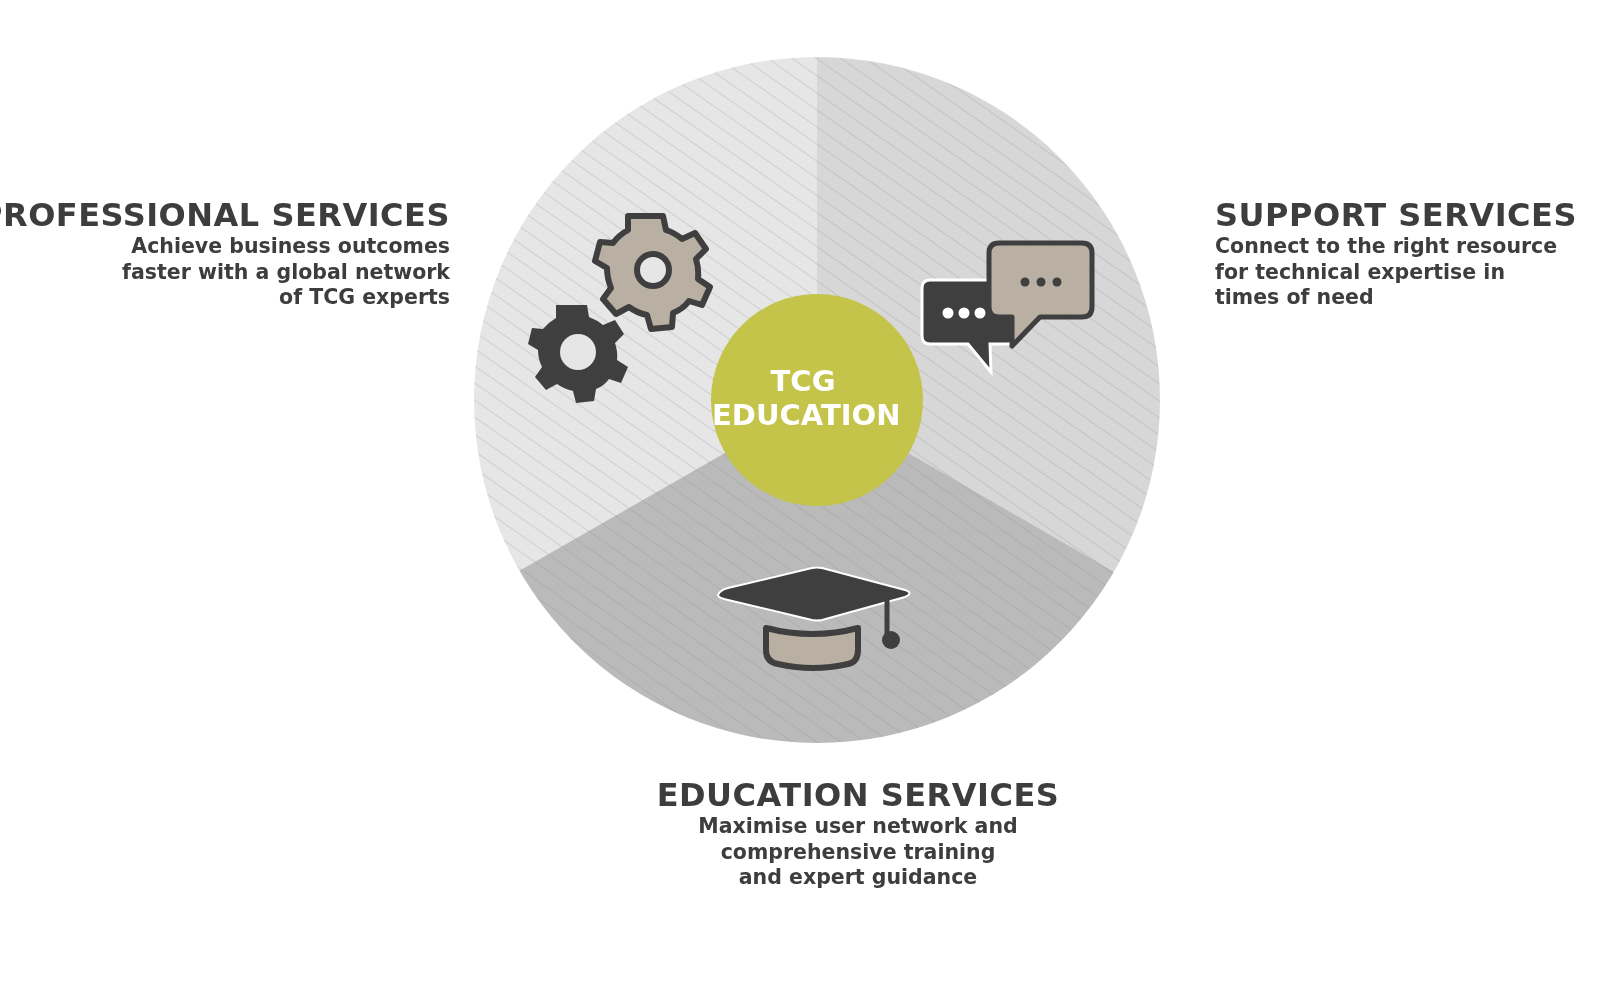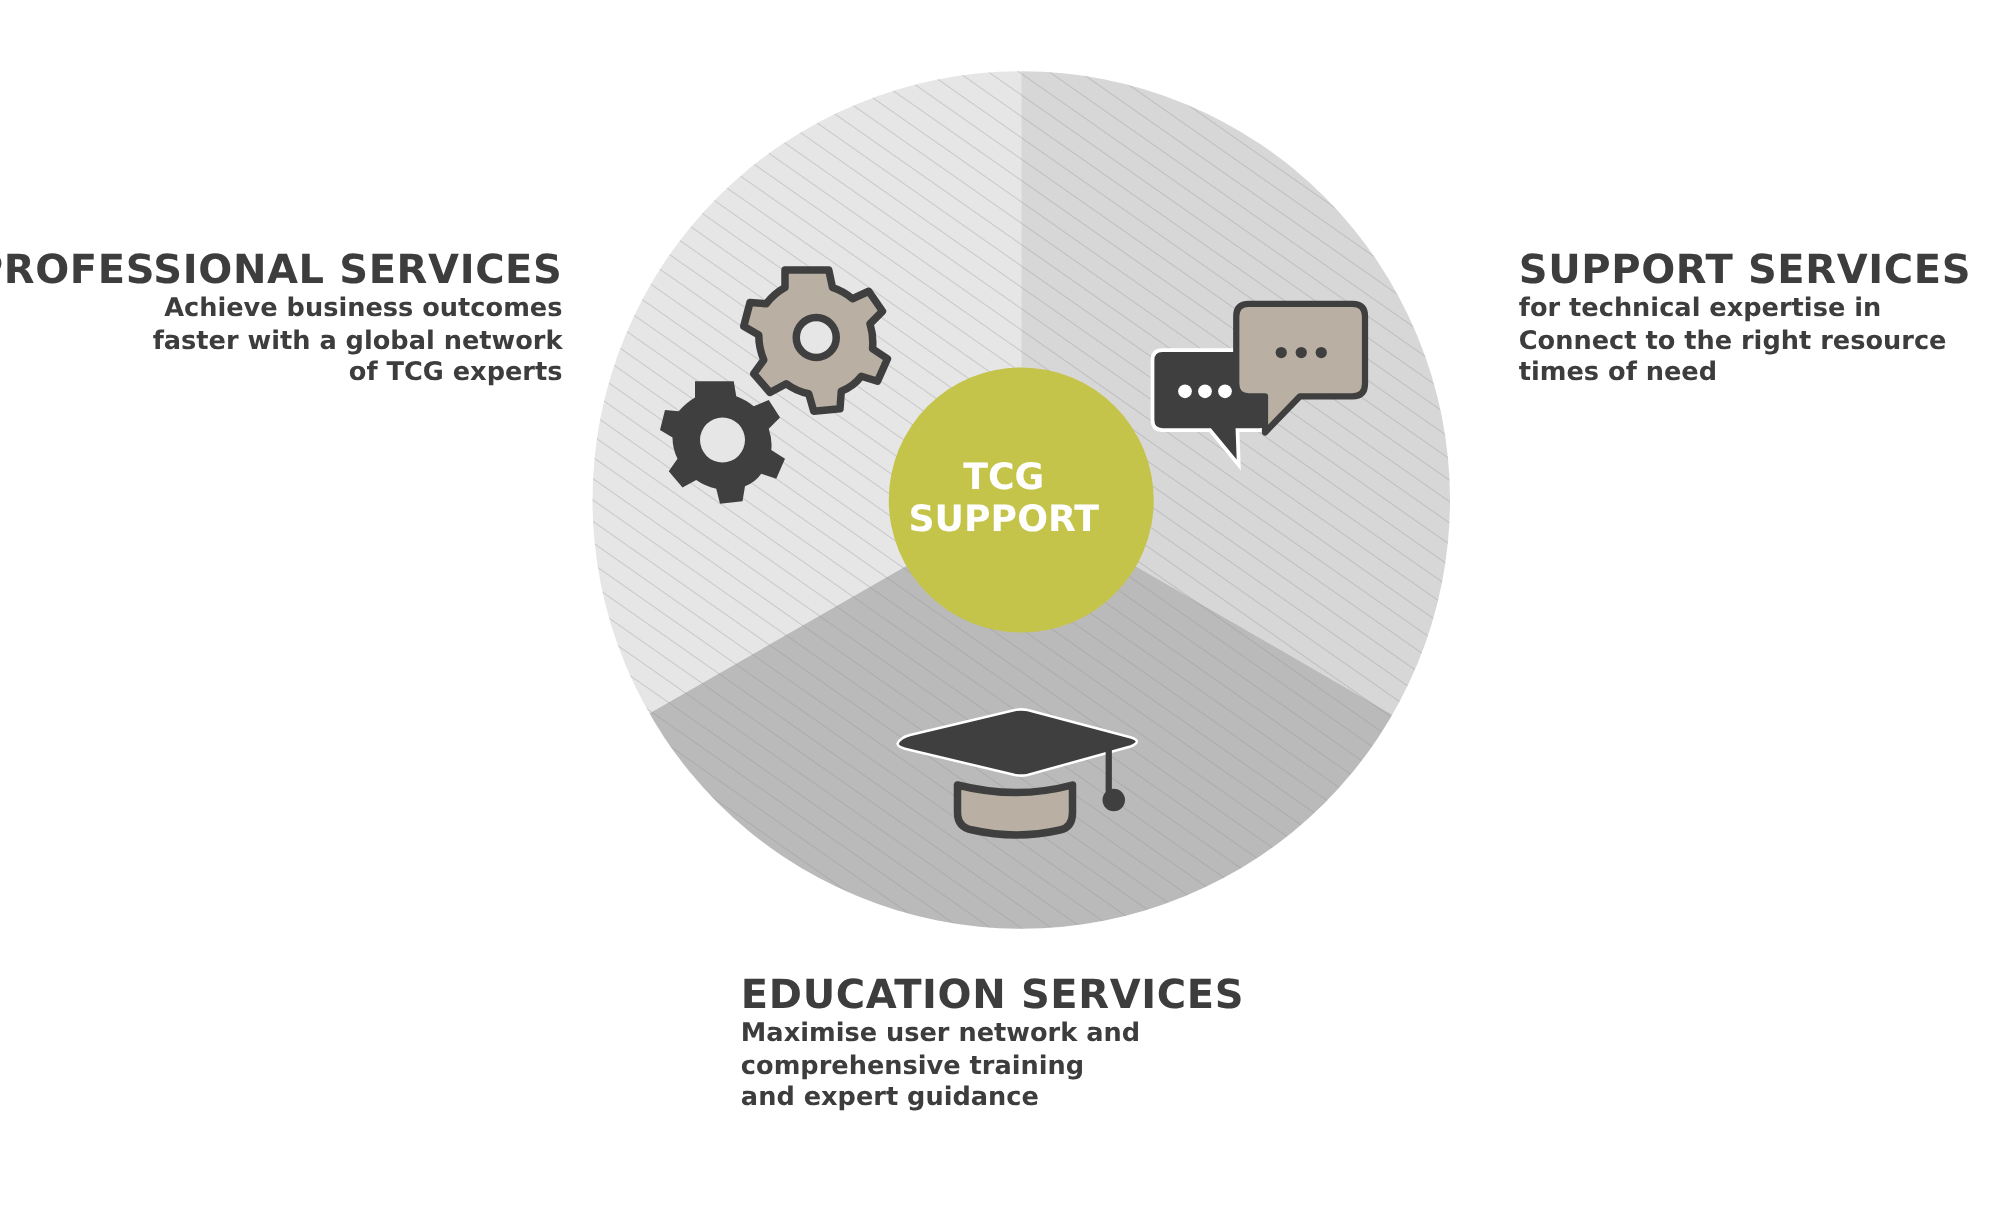--- a/index.html
+++ b/index.html
@@ -4,21 +4,21 @@
 <style>
   html, body { margin: 0; padding: 0; background: #ffffff; }
   body { width: 1600px; height: 984px; position: relative; overflow: hidden;
          font-family: "DejaVu Sans", sans-serif; color: #3d3d3d; }
   .diagram { position: absolute; left: 0; top: 0; width: 1600px; height: 984px; }
   .label-block { position: absolute; }
   .label-title { font-weight: bold; font-size: 32px; letter-spacing: 0.5px; color: #3d3d3d; line-height: 38px; white-space: nowrap; }
   .label-desc { font-weight: bold; font-size: 20.5px; line-height: 25.5px; color: #3d3d3d; white-space: nowrap; }
   .left-block { right: 1150px; top: 196px; text-align: right; }
   .right-block { left: 1188px; top: 196px; text-align: left; margin-left: 27px; }
-  .bottom-block { left: 794px; top: 776px; transform: translateX(-50%); }
+  .bottom-block { left: 858px; top: 776px; transform: translateX(-50%); text-align: center; }
   .line { display: block; }
   .center-text { position: absolute; left: 712px; top: 364px; width: 182px; text-align: center;
                  color: #ffffff; font-weight: bold; font-size: 29px; line-height: 34px; }
 </style>
 </head>
 <body>
 
 <svg class="diagram" width="1600" height="984" viewBox="0 0 1600 984" xmlns="http://www.w3.org/2000/svg">
   <defs>
     <pattern id="stripes" patternUnits="userSpaceOnUse" width="14" height="14" patternTransform="rotate(-55)">
@@ -66,37 +66,37 @@
     <path d="M718,595 Q720,590 728,588 L812,568 Q817,567 822,568 L905,590 Q914,593 905,597 L822,620 Q817,621 812,620 L728,600 Q718,598 718,595 Z" fill="#3f3f3f" stroke="#ffffff" stroke-width="2"></path>
     <line x1="887" y1="600" x2="887" y2="635" stroke="#3f3f3f" stroke-width="5"></line>
     <circle cx="891" cy="640" r="9" fill="#3f3f3f"></circle>
   </g>
 
   <circle cx="817" cy="400" r="106" fill="#c4c44a"></circle>
 </svg>
 
 <div class="center-text">
   <span class="line">TCG</span>
-  <span class="line">SUPPORT</span>
+  <span class="line">EDUCATION</span>
 </div>
 
 <div class="label-block left-block">
   <div class="label-title">PROFESSIONAL SERVICES</div>
   <div class="label-desc">
     <span class="line">Achieve business outcomes</span>
     <span class="line">faster with a global network</span>
     <span class="line">of TCG experts</span>
   </div>
 </div>
 
 <div class="label-block right-block">
   <div class="label-title">SUPPORT SERVICES</div>
   <div class="label-desc">
+    <span class="line">Connect to the right resource</span>
     <span class="line">for technical expertise in</span>
-    <span class="line">Connect to the right resource</span>
     <span class="line">times of need</span>
   </div>
 </div>
 
 <div class="label-block bottom-block">
   <div class="label-title">EDUCATION SERVICES</div>
   <div class="label-desc">
     <span class="line">Maximise user network and</span>
     <span class="line">comprehensive training</span>
     <span class="line">and expert guidance</span>

